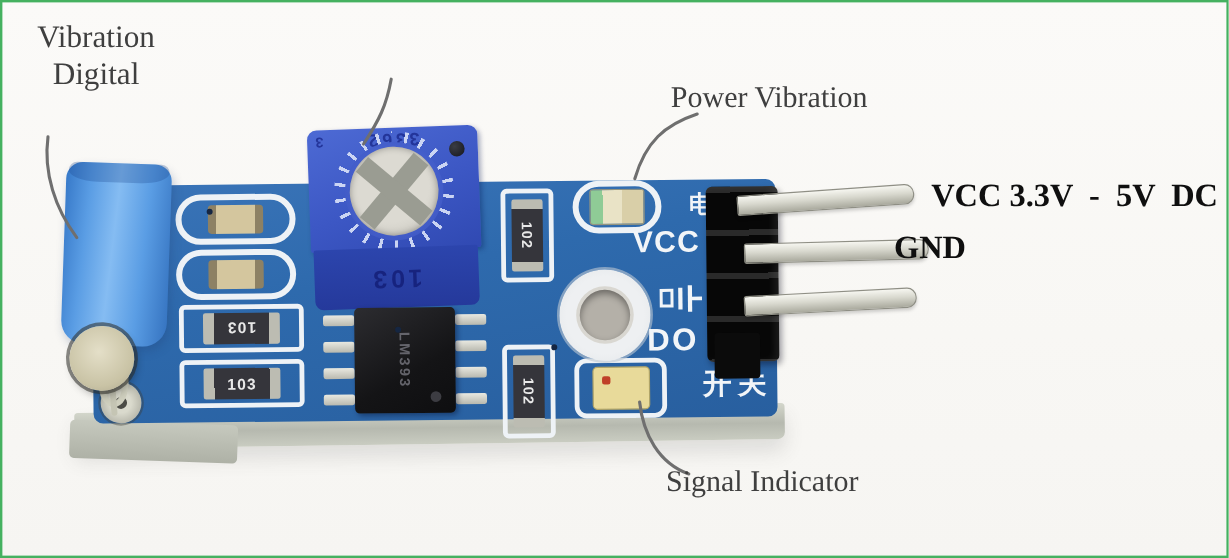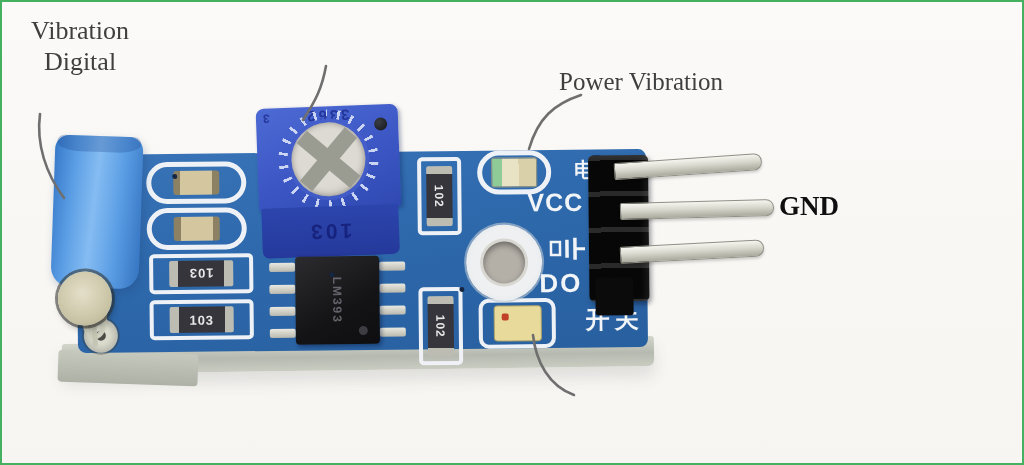--- a/index.html
+++ b/index.html
@@ -129,21 +129,21 @@
 
   
   .leaders{position:absolute;left:0;top:0;z-index:9;pointer-events:none;}
   .lab{position:absolute;z-index:10;color:#3f3f3f;}
   .lab-vib{left:20px;top:13px;width:116px;text-align:center;font-size:26px;line-height:31px;}
   .lab-sens{left:250px;top:33px;font-size:26px;}
   .lab-pow{left:557px;top:66px;font-size:25px;}
   .lab-sig{left:553px;top:386px;font-size:25px;}
   .pinlab{position:absolute;z-index:10;color:#0f0f0f;font-weight:bold;font-size:27px;white-space:pre;}
   .pinlab-vcc{left:774px;top:146px;}
-  .pinlab-gnd{left:777px;top:189px;}
+  .pinlab-gnd{left:743px;top:189px;}
   .pinlab-do{left:777px;top:230px;}
 </style>
 </head>
 <body>
 
 <div class="stage">
 
   <div class="abs edge-strip"></div>
   <div class="abs edge-left"></div>
 
@@ -260,16 +260,18 @@
     <path d="M 324 64 C 320 86 314 98 301 118" fill="none" stroke="#6f6f6f" stroke-width="2.6" stroke-linecap="round"></path>
     <path d="M 579 93 C 552 102 536 116 527 147" fill="none" stroke="#6f6f6f" stroke-width="2.6" stroke-linecap="round"></path>
     <path d="M 531 333 C 534 360 547 384 572 393" fill="none" stroke="#6f6f6f" stroke-width="2.6" stroke-linecap="round"></path>
   </svg>
 
   <div class="lab lab-vib">
     <div>Vibration</div>
     <div>Digital</div>
   </div>
   <div class="lab lab-pow">Power Vibration</div>
-
+  <div class="lab lab-sig">Signal Indicator</div>
+
+  <div class="pinlab pinlab-vcc">VCC 3.3V  -  5V  DC</div>
   <div class="pinlab pinlab-gnd">GND</div>
 
 </div>
 
 </body></html>

